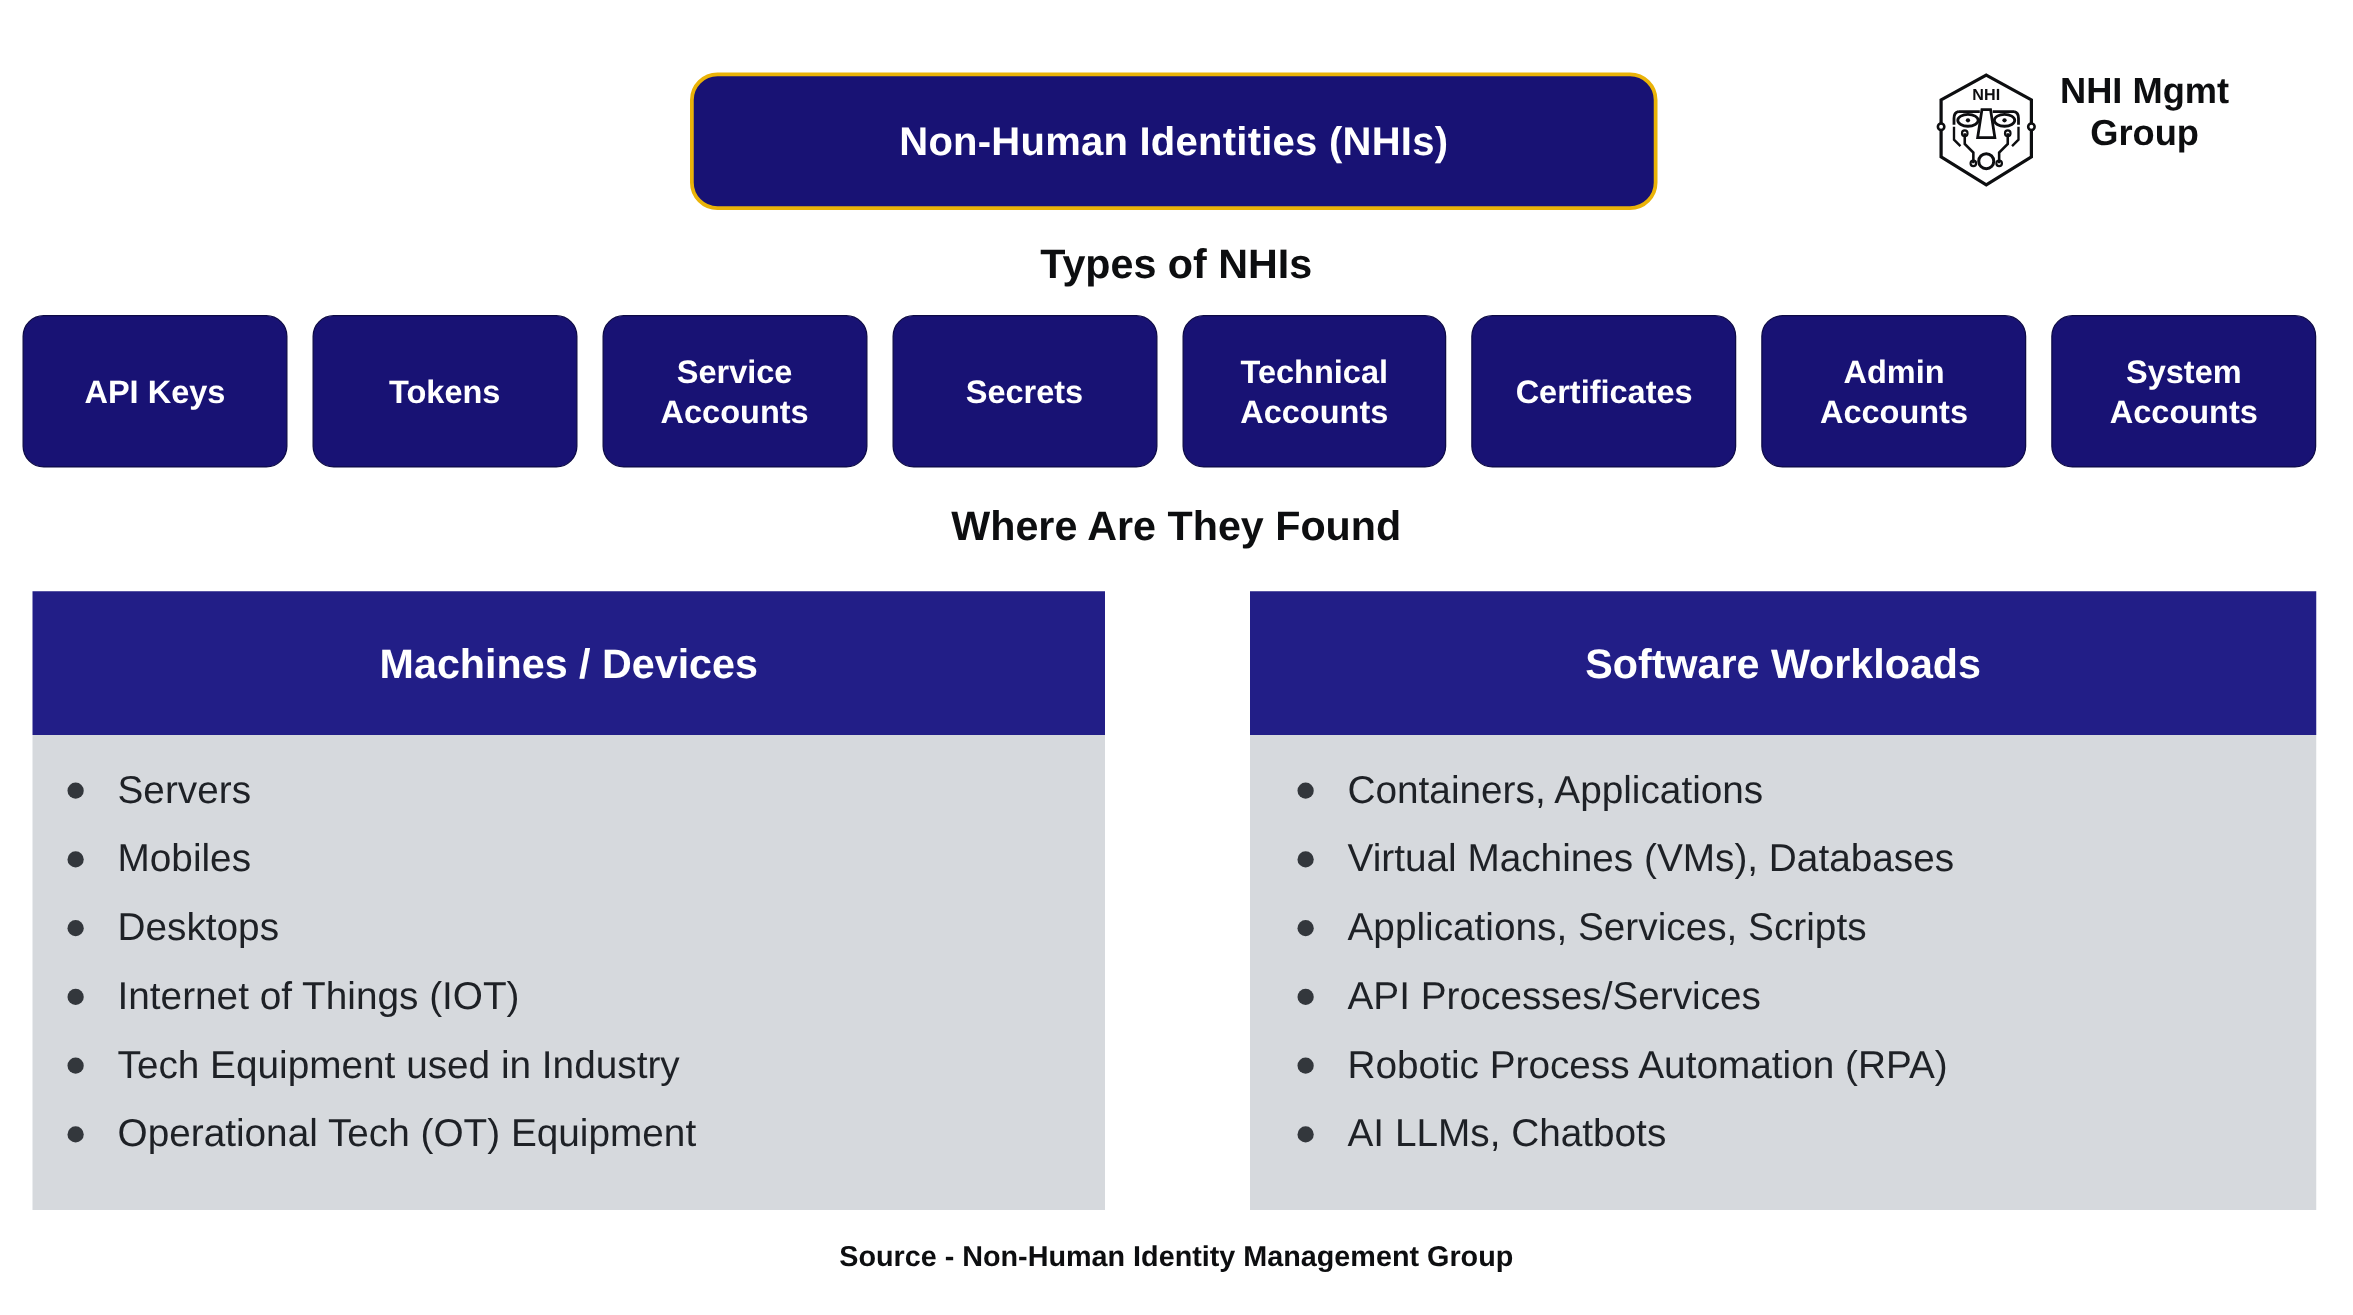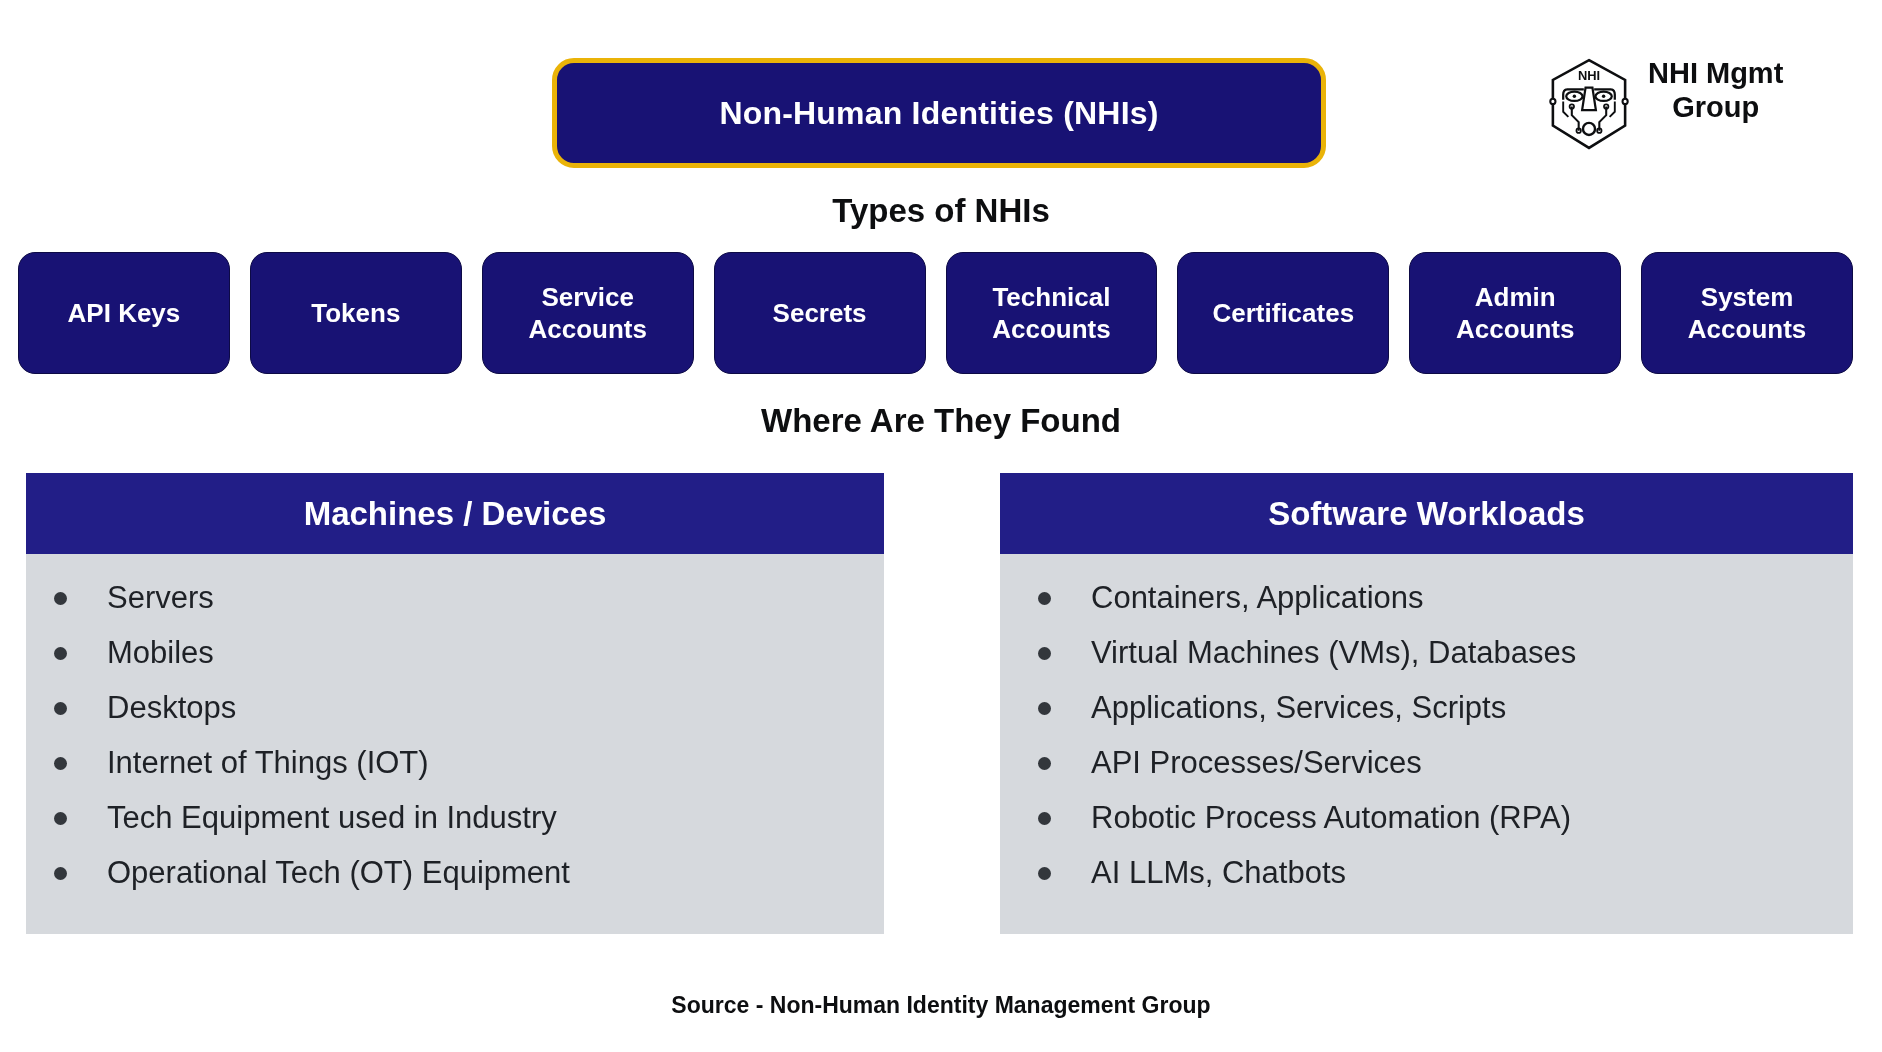--- a/index.html
+++ b/index.html
@@ -11,21 +11,21 @@
     position: relative;
     overflow: hidden;
   }
 
   
   .title-box {
     position: absolute;
     left: 552px; top: 58px;
     width: 774px; height: 110px;
     background: #181274;
-    border: 5px solid #eab308;
+    border: 3px solid #eab308;
     border-radius: 22px;
     display: flex; align-items: center; justify-content: center;
     color: #ffffff;
     font-size: 32px; font-weight: bold;
     letter-spacing: 0.2px;
   }
 
   
   .logo {
     position: absolute;
@@ -71,35 +71,35 @@
     text-align: center;
     line-height: 1.25;
     padding: 0 14px;
   }
 
   
   .panel { position: absolute; top: 473px; }
   .panel-left  { left: 26px;  width: 858px; }
   .panel-right { left: 1000px; width: 853px; }
   .panel-header {
-    height: 81px;
+    height: 115px;
     background: #221e87;
     display: flex; align-items: center; justify-content: center;
     color: #ffffff;
     font-size: 33px; font-weight: bold;
   }
   .panel-body {
     height: 380px;
     background: #d6d9dd;
     padding: 24px 20px 16px 28px;
   }
   .panel-right .panel-body { padding-left: 38px; }
   .bullet-list { list-style: none; margin: 0; padding: 0; }
   .bullet-list li {
-    display: flex; align-items: center; gap: 40px;
+    display: flex; align-items: center; gap: 27px;
     color: #1e2126;
     font-size: 31px;
     line-height: 40px;
     margin-bottom: 15px;
     white-space: nowrap;
   }
   .bullet-dot {
     flex: 0 0 auto;
     width: 13px; height: 13px;
     border-radius: 50%;

